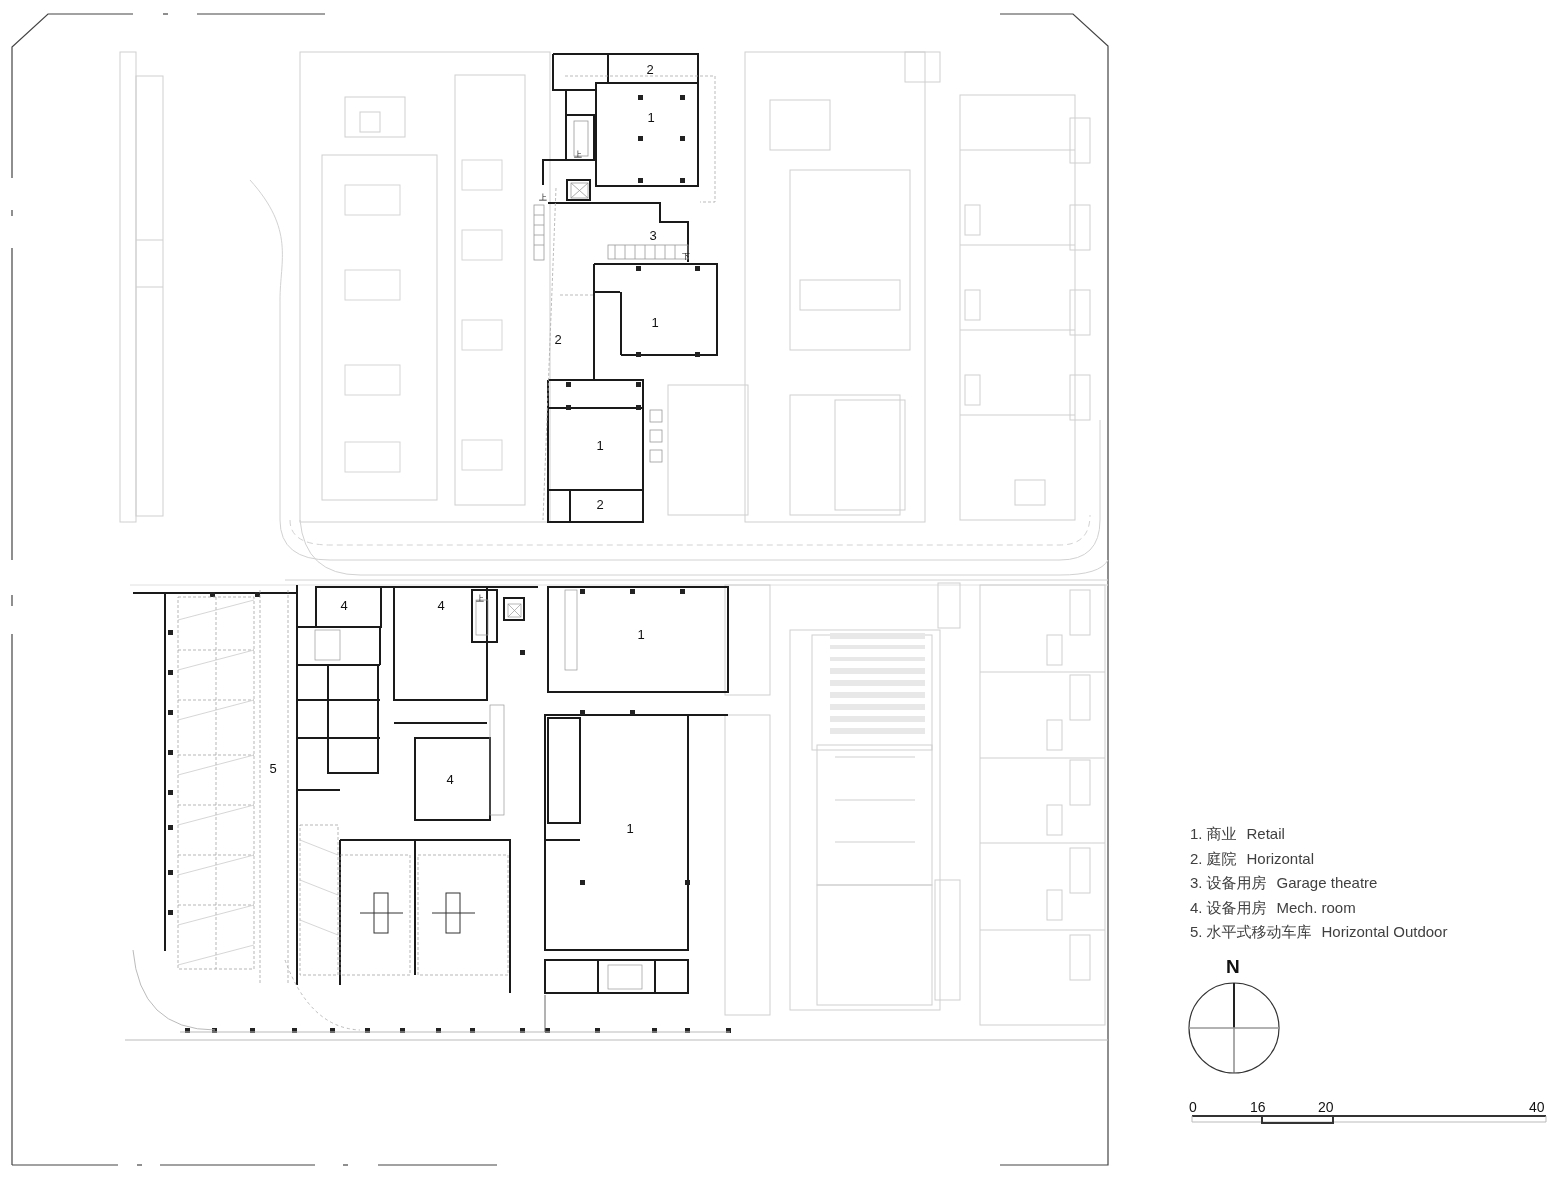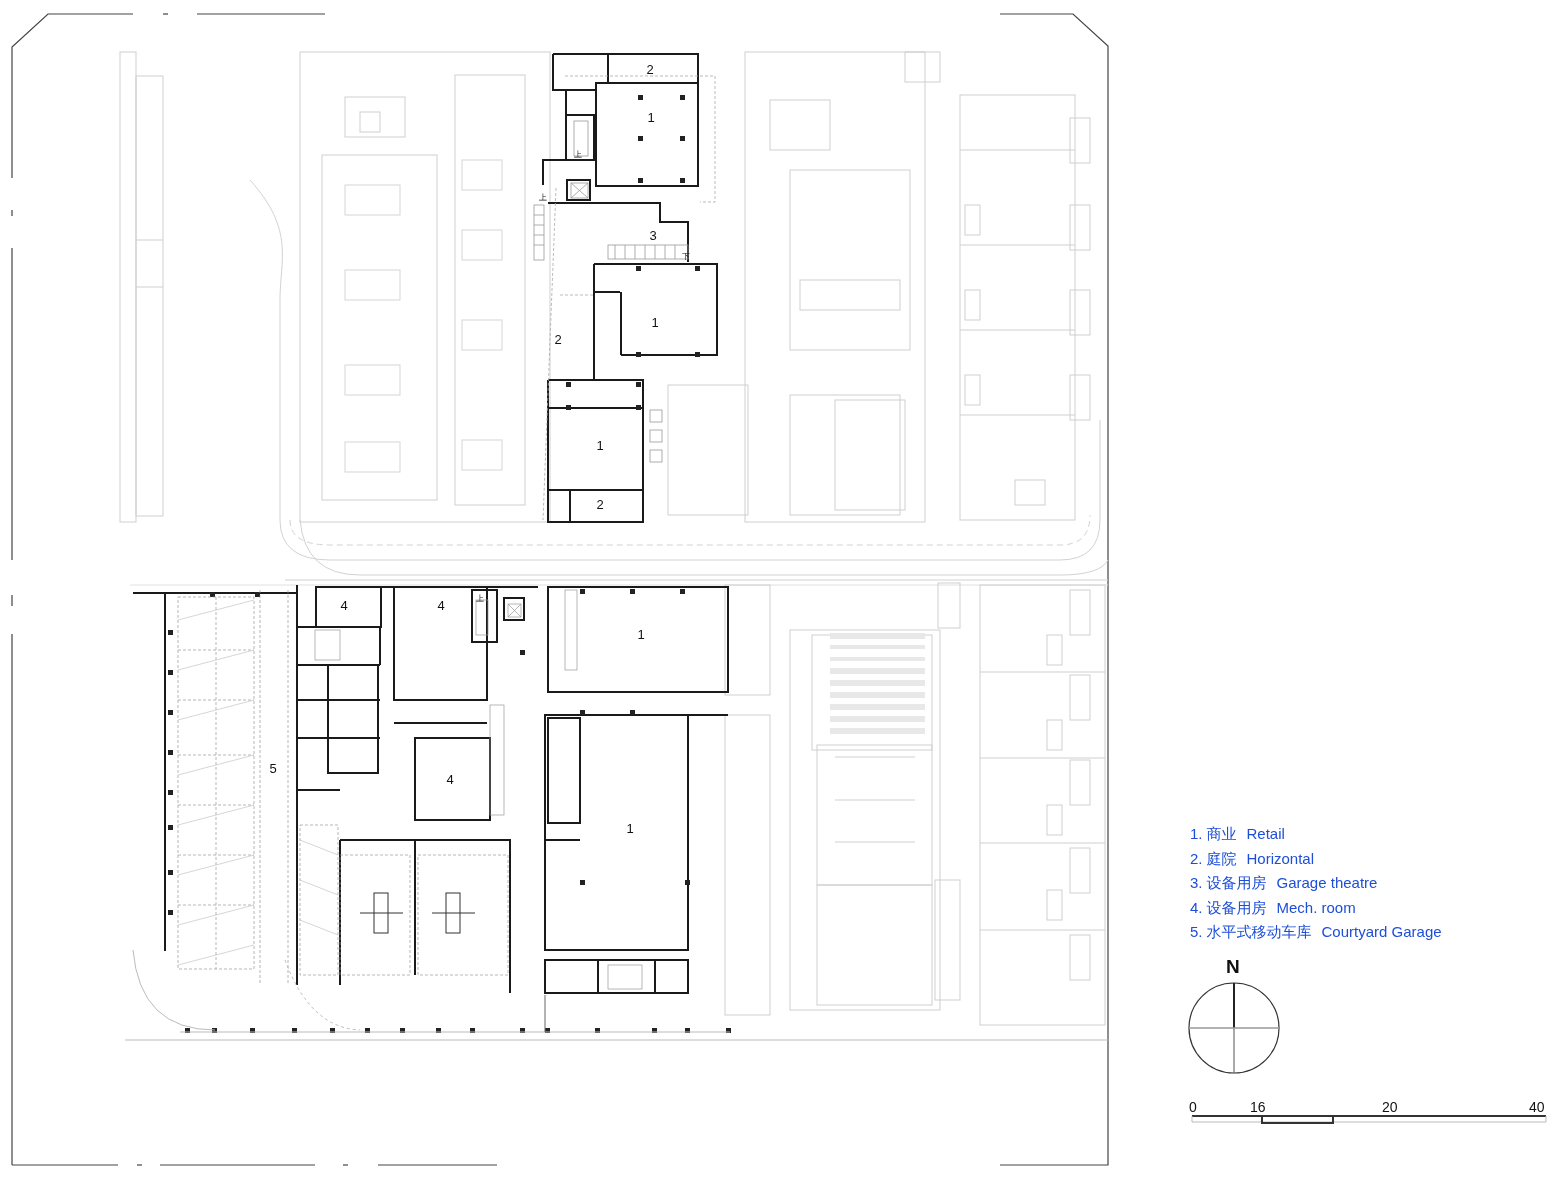--- a/index.html
+++ b/index.html
@@ -1,20 +1,20 @@
 <!DOCTYPE html>
 <html><head>
 <meta charset="utf-8">
 <style>
   html, body { margin:0; padding:0; background:#ffffff; }
   body { width:1558px; height:1182px; position:relative; overflow:hidden;
          font-family:"Liberation Sans", sans-serif; color:#111; }
   #plan { position:absolute; left:0; top:0; width:1558px; height:1182px; }
   .lbl { font-family:"Liberation Sans", sans-serif; font-size:13px; fill:#111; text-anchor:middle; dominant-baseline:middle; }
-  .legend { position:absolute; left:1190px; top:822px; font-size:15px; line-height:24.5px; color:#1d4ed8; }
+  .legend { position:absolute; left:1190px; top:822px; font-size:15px; line-height:24.5px; color:#404040; }
   .legend-item { white-space:nowrap; }
   .legend-item .num { margin-right:4px; }
   .legend-item .zh { margin-right:10px; }
   .north-label { position:absolute; left:1226px; top:956px; font-size:19px; font-weight:bold; }
   .scale-labels span { position:absolute; top:1099px; font-size:14px; }
 </style>
 </head>
 <body>
 
 <svg id="plan" viewBox="0 0 1558 1182" xmlns="http://www.w3.org/2000/svg">
@@ -349,24 +349,24 @@
   <div class="legend-item">
     <span class="num">2.</span><span class="zh">庭院</span><span>Horizontal</span>
   </div>
   <div class="legend-item">
     <span class="num">3.</span><span class="zh">设备用房</span><span>Garage theatre</span>
   </div>
   <div class="legend-item">
     <span class="num">4.</span><span class="zh">设备用房</span><span>Mech. room</span>
   </div>
   <div class="legend-item">
-    <span class="num">5.</span><span class="zh">水平式移动车库</span><span>Courtyard Garage</span>
+    <span class="num">5.</span><span class="zh">水平式移动车库</span><span>Horizontal Outdoor</span>
   </div>
 </div>
 
 <div class="north-label">N</div>
 
 <div class="scale-labels">
   <span style="left:1189px">0</span>
   <span style="left:1250px">16</span>
-  <span style="left:1382px">20</span>
+  <span style="left:1318px">20</span>
   <span style="left:1529px">40</span>
 </div>
 
 </body></html>

